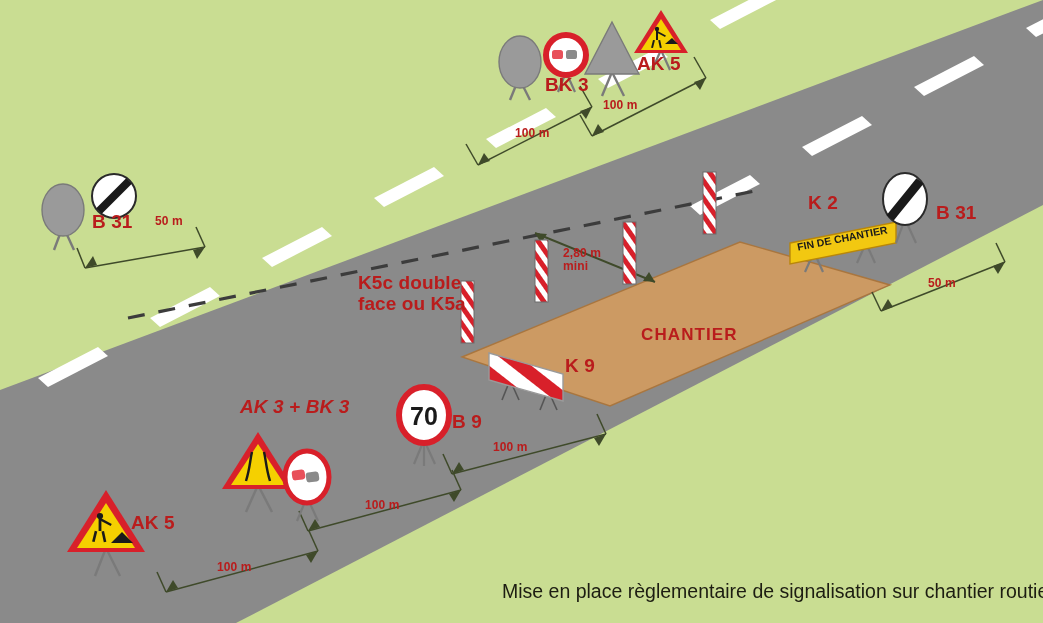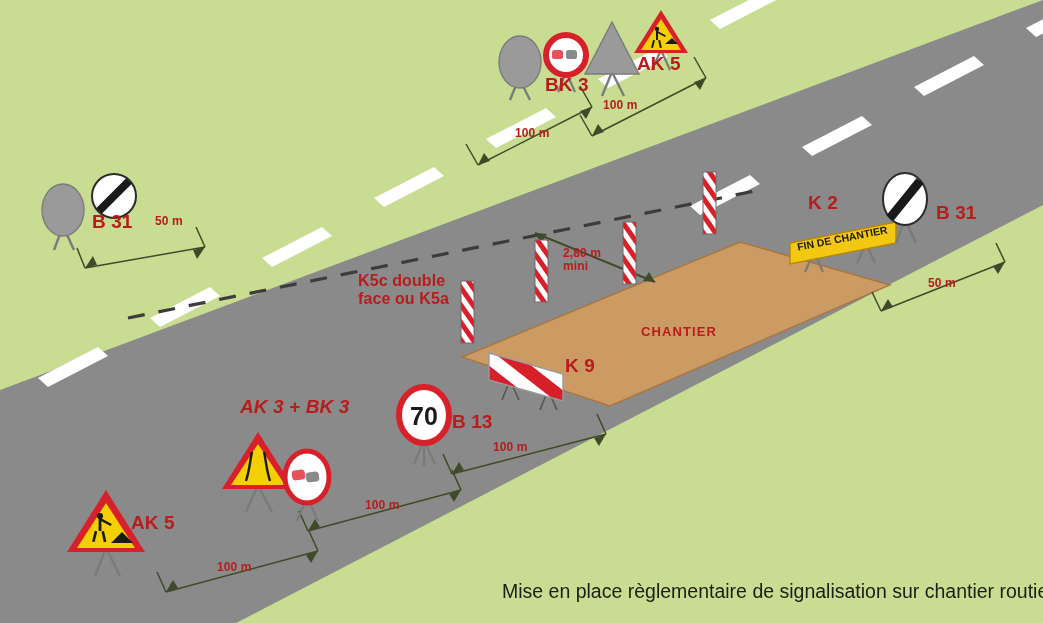--- a/index.html
+++ b/index.html
@@ -13,22 +13,22 @@
     position:absolute;
     font-family:"Liberation Sans",sans-serif;
     font-weight:bold;
     color:#b91c1c;
     white-space:pre;
     line-height:1.12;
     letter-spacing:.1px;
   }
   .lbl.sign{font-size:19px;}
   .lbl.dim{font-size:12px;}
-  .lbl.note{font-size:16px;}
-  .lbl.zone{font-size:13px;letter-spacing:1.1px;}
+  .lbl.note{font-size:19px;}
+  .lbl.zone{font-size:17px;letter-spacing:1.1px;}
   .caption{
     position:absolute;left:502px;top:580px;
     font-size:19.5px;font-weight:normal;color:#1d1d12;
     font-family:"Liberation Sans",sans-serif;white-space:pre;
   }
 </style>
 </head>
 <body>
 
 <div id="stage">
@@ -277,21 +277,21 @@
   </svg>
 
   <div class="lbl sign" style="left:545px;top:74px;">BK 3</div>
   <div class="lbl sign" style="left:637px;top:53px;">AK 5</div>
 
   <div class="lbl sign" style="left:92px;top:211px;">B 31</div>
   <div class="lbl sign" style="left:936px;top:202px;">B 31</div>
   <div class="lbl sign" style="left:760px;top:192px;margin-left:48px;">K 2</div>
 
   <div class="lbl sign" style="left:240px;top:396px;font-style:italic;">AK 3 + BK 3</div>
-  <div class="lbl sign" style="left:452px;top:411px;">B 13</div>
+  <div class="lbl sign" style="left:452px;top:411px;">B 9</div>
   <div class="lbl sign" style="left:131px;top:512px;">AK 5</div>
   <div class="lbl sign" style="left:565px;top:355px;">K 9</div>
 
   <div class="lbl note" style="left:358px;top:272px;">K5c double
 face ou K5a</div>
 
   <div class="lbl zone" style="left:641px;top:325px;">CHANTIER</div>
 
   <div class="lbl dim" style="left:603px;top:99px;">100 m</div>
   <div class="lbl dim" style="left:515px;top:127px;">100 m</div>

